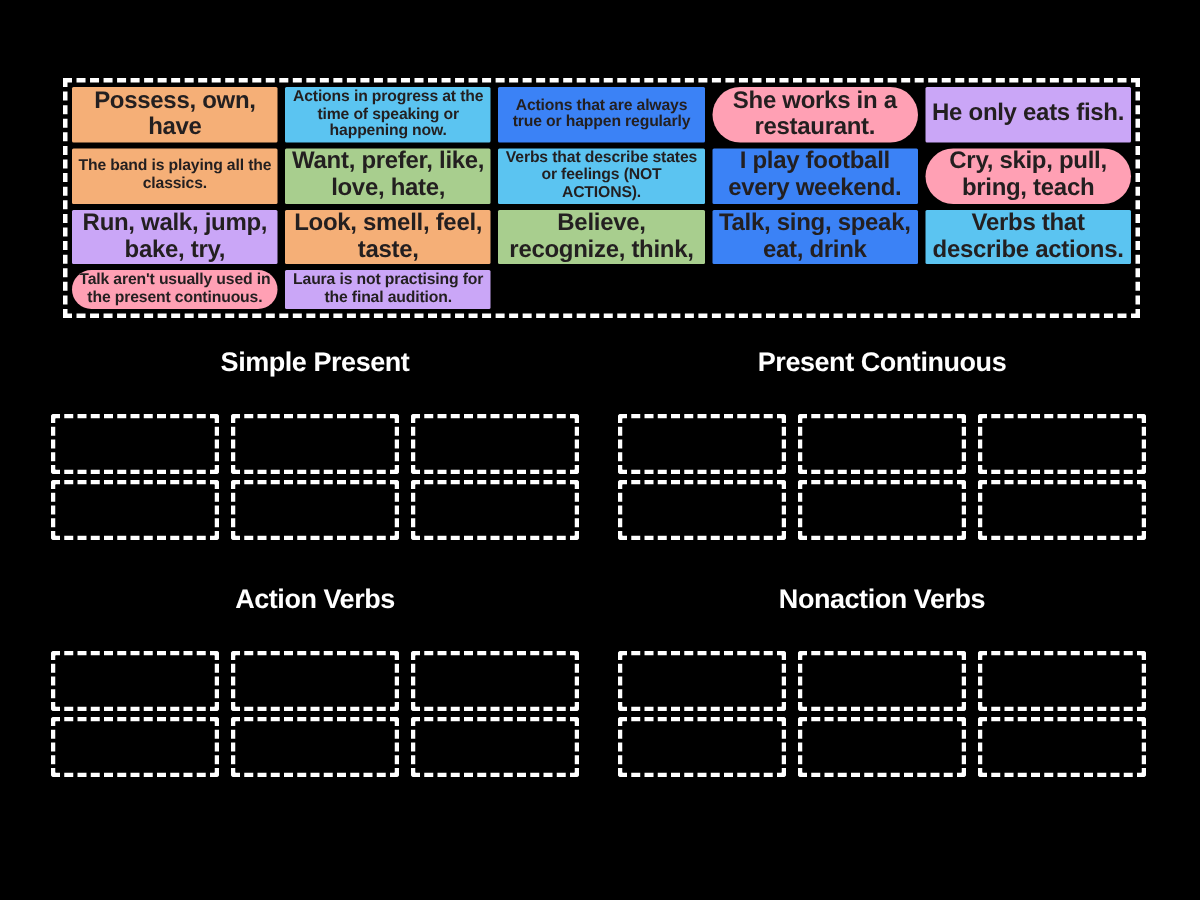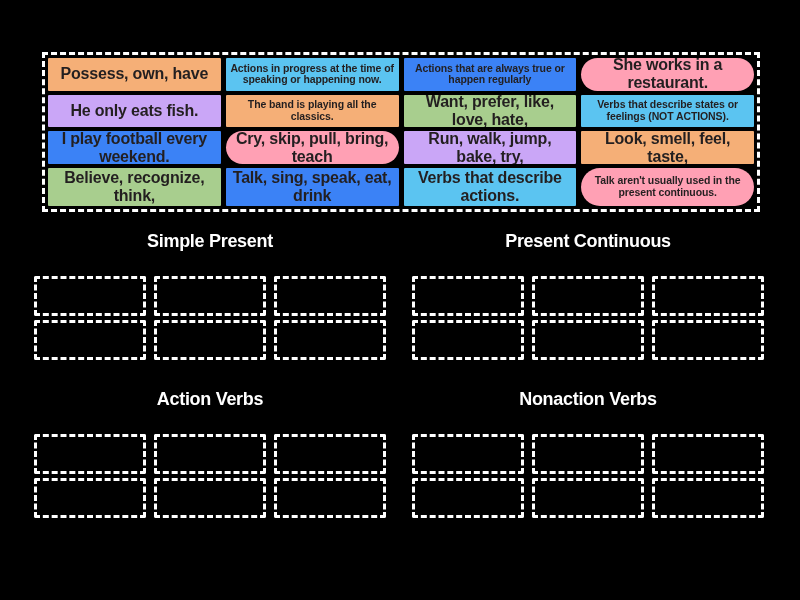--- a/index.html
+++ b/index.html
@@ -26,21 +26,21 @@
     height: 160px;
     border: 3px dashed #ffffff;
     background: #000000;
     padding: 3px;
   }
 
   .tile-grid {
     width: 100%;
     height: 100%;
     display: grid;
-    grid-template-columns: repeat(4, 1fr);
+    grid-template-columns: repeat(5, 1fr);
     grid-template-rows: repeat(3, 1fr);
     gap: 4px 5px;
   }
 
   .tile {
     display: flex;
     align-items: center;
     justify-content: center;
     text-align: center;
     color: #231f20;
@@ -115,20 +115,21 @@
     <div class="tile small c-blue">Verbs that describe states or feelings (NOT ACTIONS).</div>
     <div class="tile large c-olive">I play football every weekend.</div>
     <div class="tile large c-pink">Cry, skip, pull, bring, teach</div>
     <div class="tile large c-purple">Run, walk, jump, bake, try,</div>
 
     <div class="tile large c-orange">Look, smell, feel, taste,</div>
     <div class="tile large c-green">Believe, recognize, think,</div>
     <div class="tile large c-olive">Talk, sing, speak, eat, drink</div>
     <div class="tile large c-blue">Verbs that describe actions.</div>
     <div class="tile small c-pink">Talk aren't usually used in the present continuous.</div>
+    <div class="tile small c-purple">Laura is not practising for the final audition.</div>
 
   </div>
 </div>
 
 <div class="category" id="cat-0">
   <div class="category-title">Simple Present</div>
   <div class="dropzone-grid">
     <div class="dropzone"></div>
     <div class="dropzone"></div>
     <div class="dropzone"></div>

